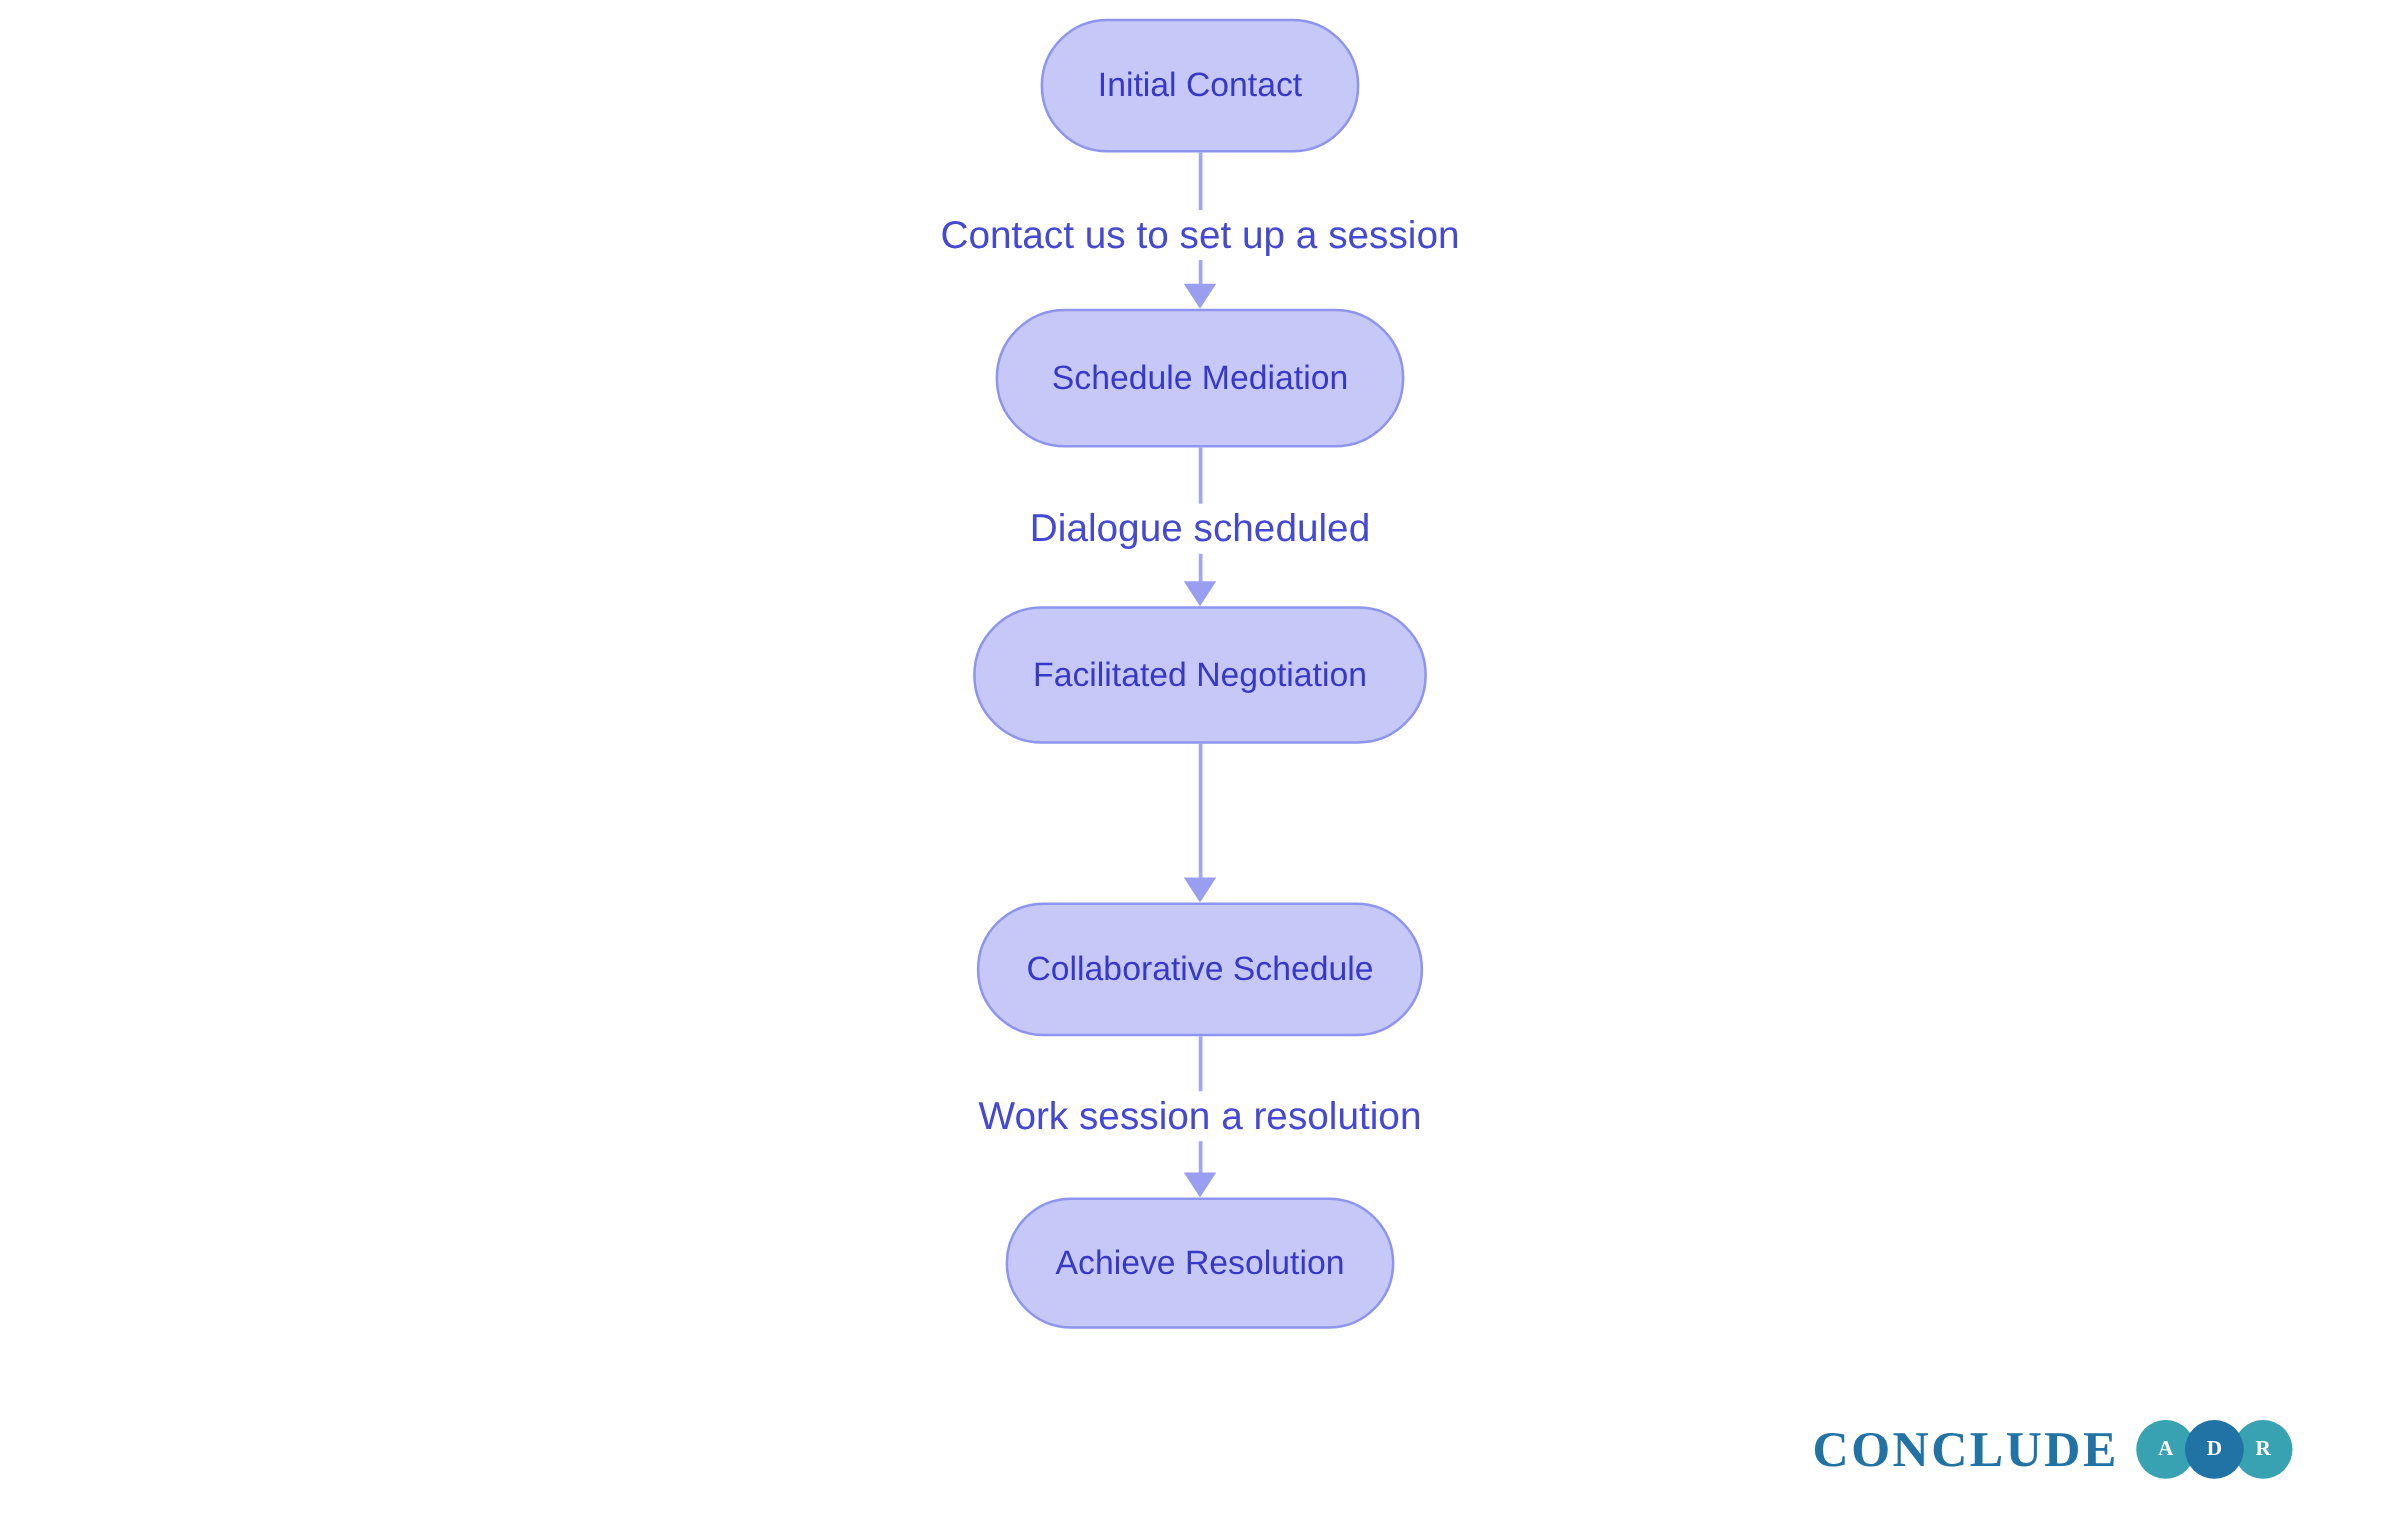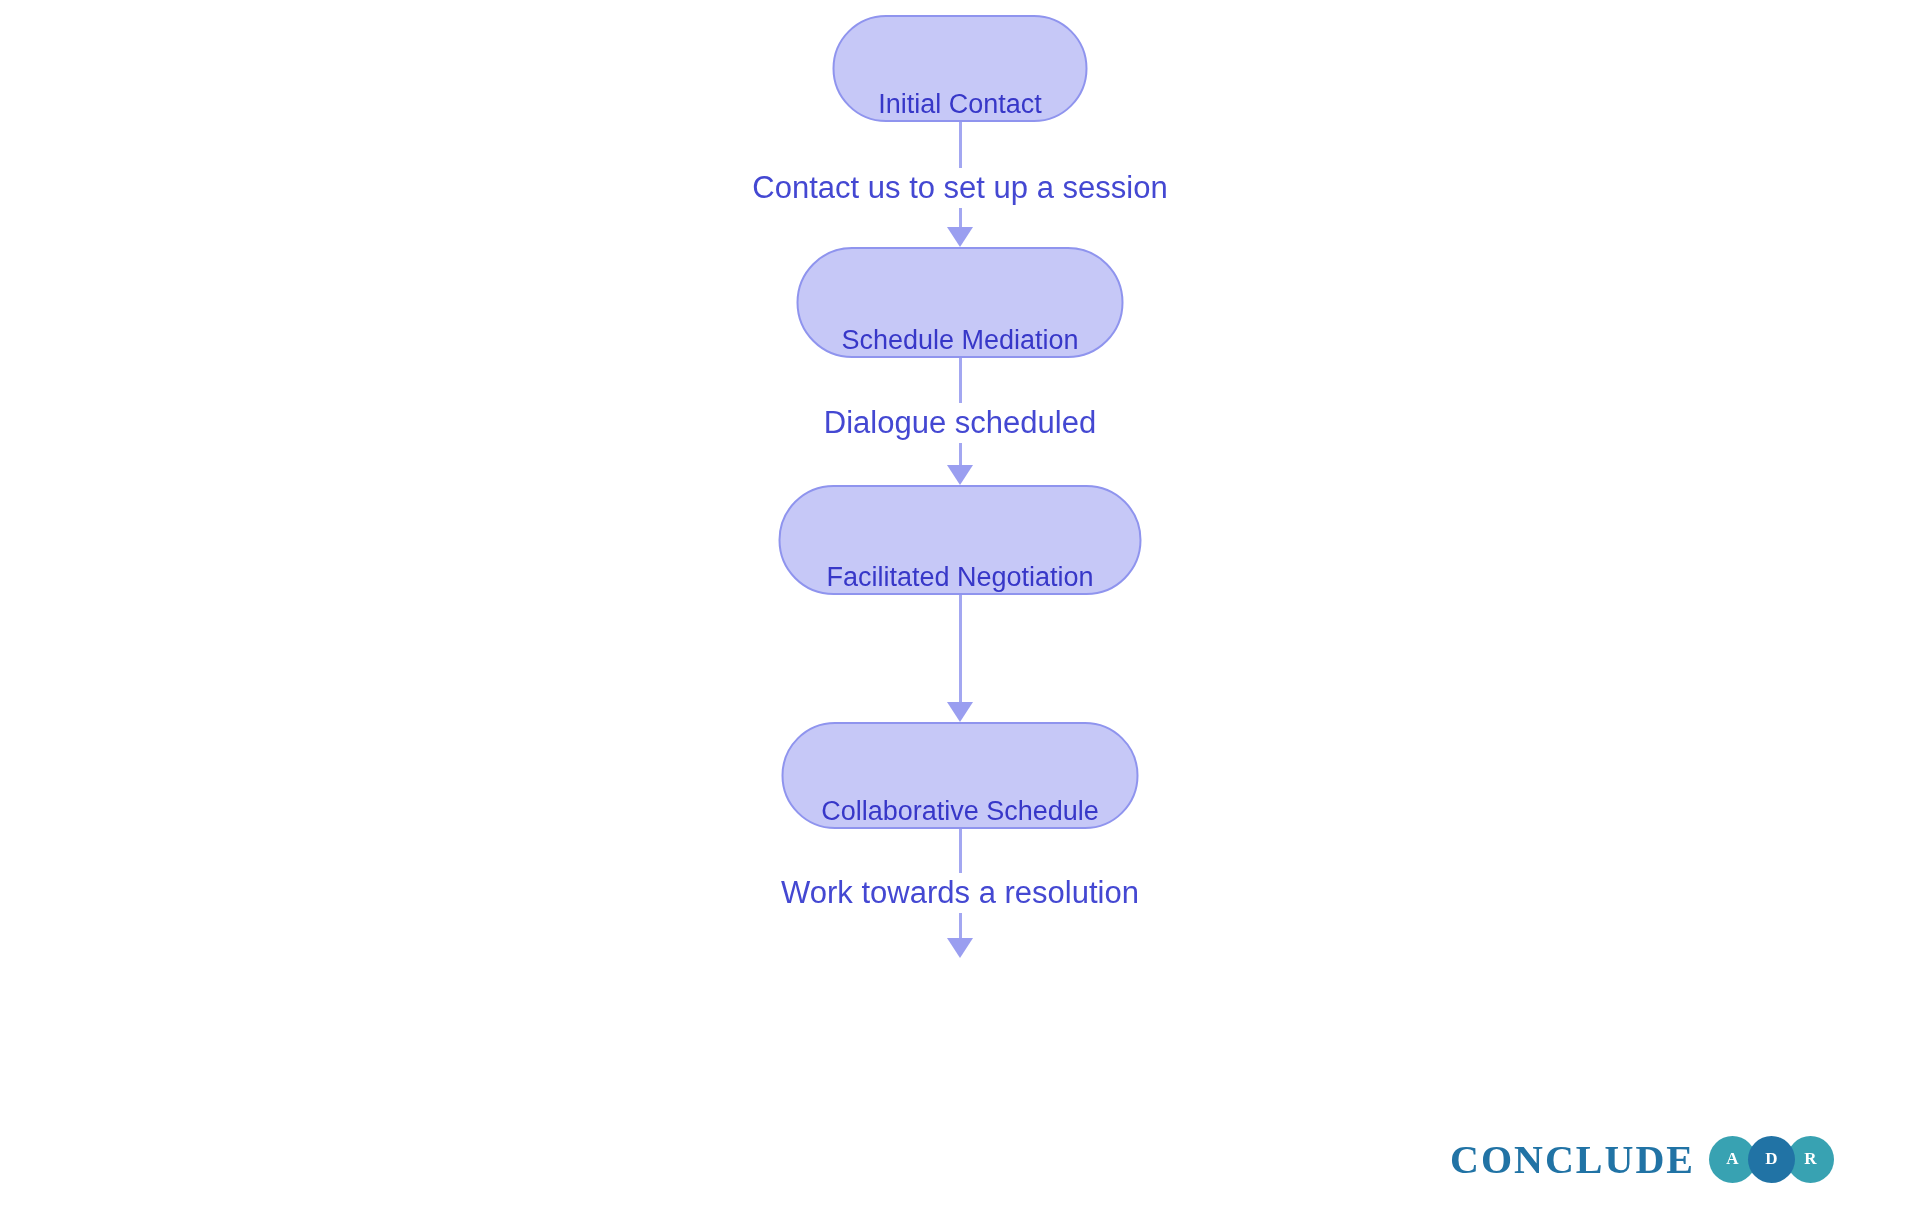--- a/index.html
+++ b/index.html
@@ -25,21 +25,21 @@
 
   
   .node{
     position:absolute;
     left:50%;
     transform:translateX(-50%);
     background:var(--node_fill);
     border:2px solid var(--node_border);
     border-radius:56px;
     display:flex;
-    align-items:flex-end;
+    align-items:center;
     justify-content:center;
     color:var(--node_text);
     font-size:27px;
     white-space:nowrap;
     z-index:3;
   }
   .node1{top:15px;width:255px;height:107px;}
   .node2{top:247px;width:327px;height:111px;}
   .node3{top:485px;width:363px;height:110px;}
   .node4{top:722px;width:357px;height:107px;}
@@ -134,34 +134,37 @@
   <div class="vline e3"></div>
   <div class="vline e4"></div>
 
   <div class="arrow a1"></div>
   <div class="arrow a2"></div>
   <div class="arrow a3"></div>
   <div class="arrow a4"></div>
 
   <div class="edge-label l1">Contact us to set up a session</div>
   <div class="edge-label l2">Dialogue scheduled</div>
-  <div class="edge-label l4">Work towards a resolution</div>
+  <div class="edge-label l4">Work session a resolution</div>
 
   <div class="node node1">
     <span>Initial Contact</span>
   </div>
   <div class="node node2">
     <span>Schedule Mediation</span>
   </div>
   <div class="node node3">
     <span>Facilitated Negotiation</span>
   </div>
   <div class="node node4">
     <span>Collaborative Schedule</span>
   </div>
+  <div class="node node5">
+    <span>Achieve Resolution</span>
+  </div>
 
   <div class="logo">
     <span class="logo-text">CONCLUDE</span>
     <span class="logo-circle teal">A</span>
     <span class="logo-circle dark">D</span>
     <span class="logo-circle teal">R</span>
   </div>
 
 </div>
 

